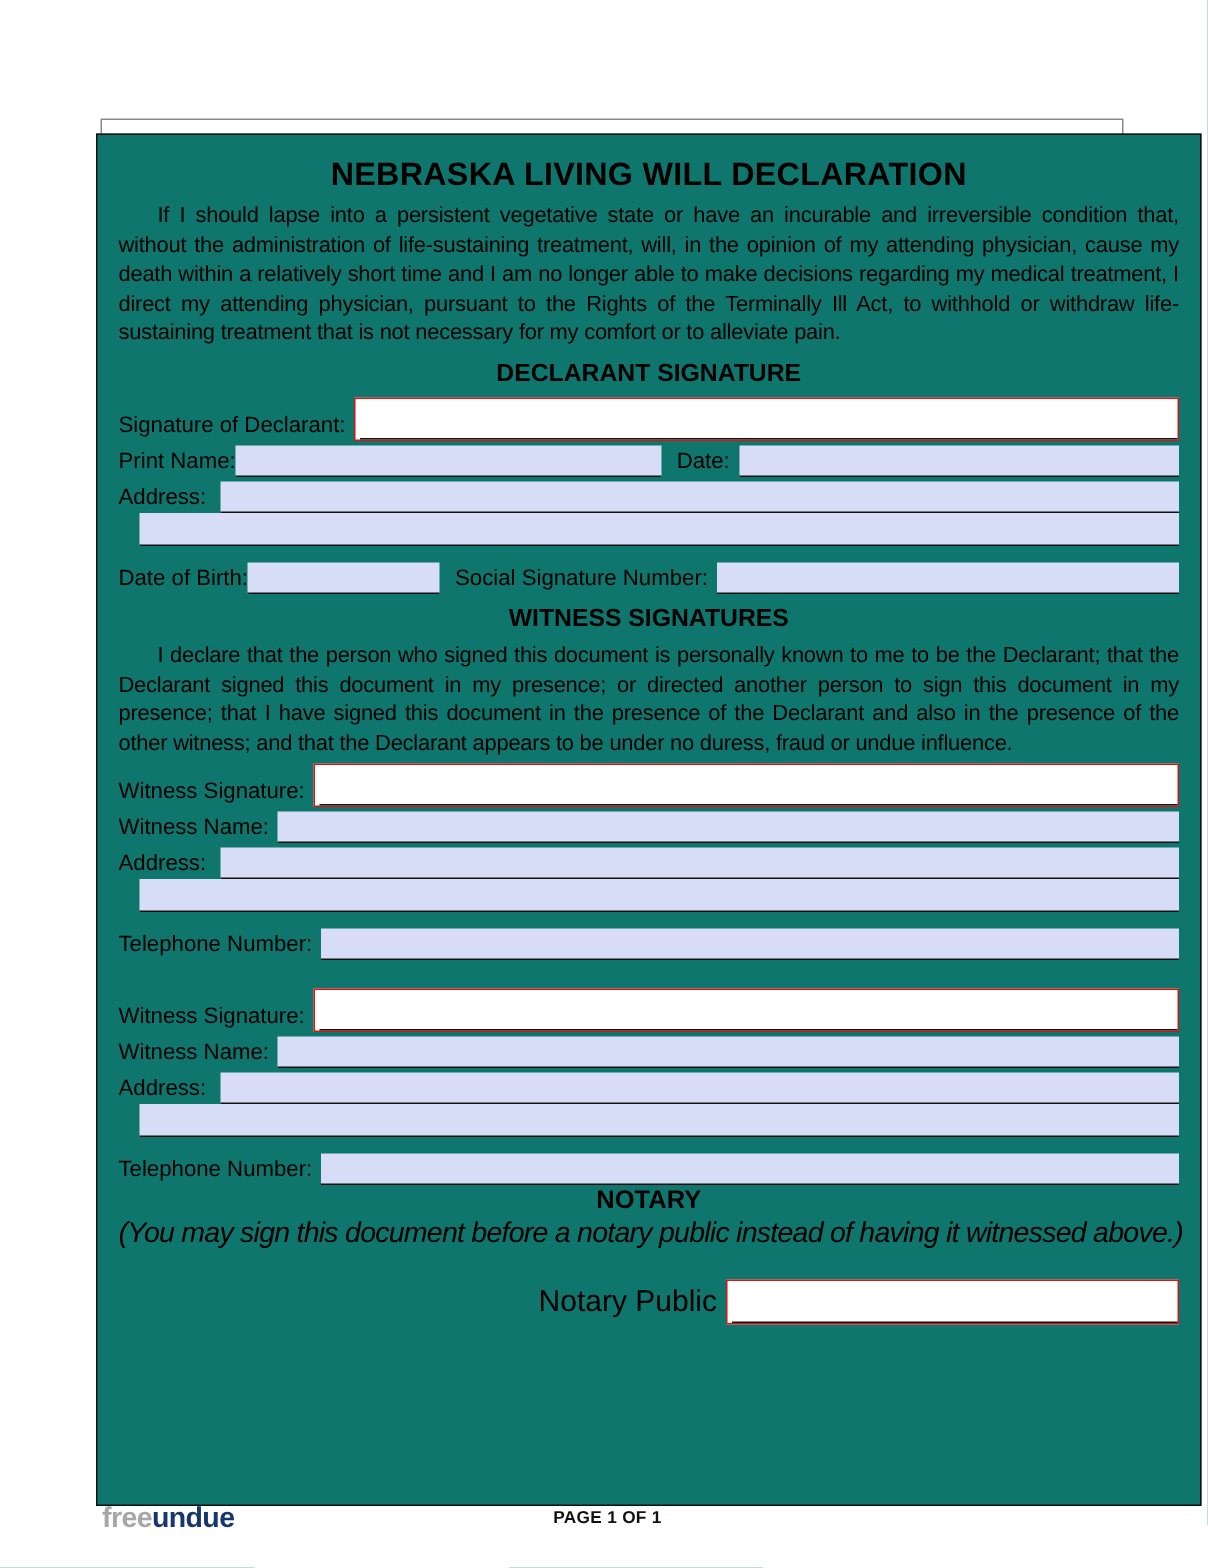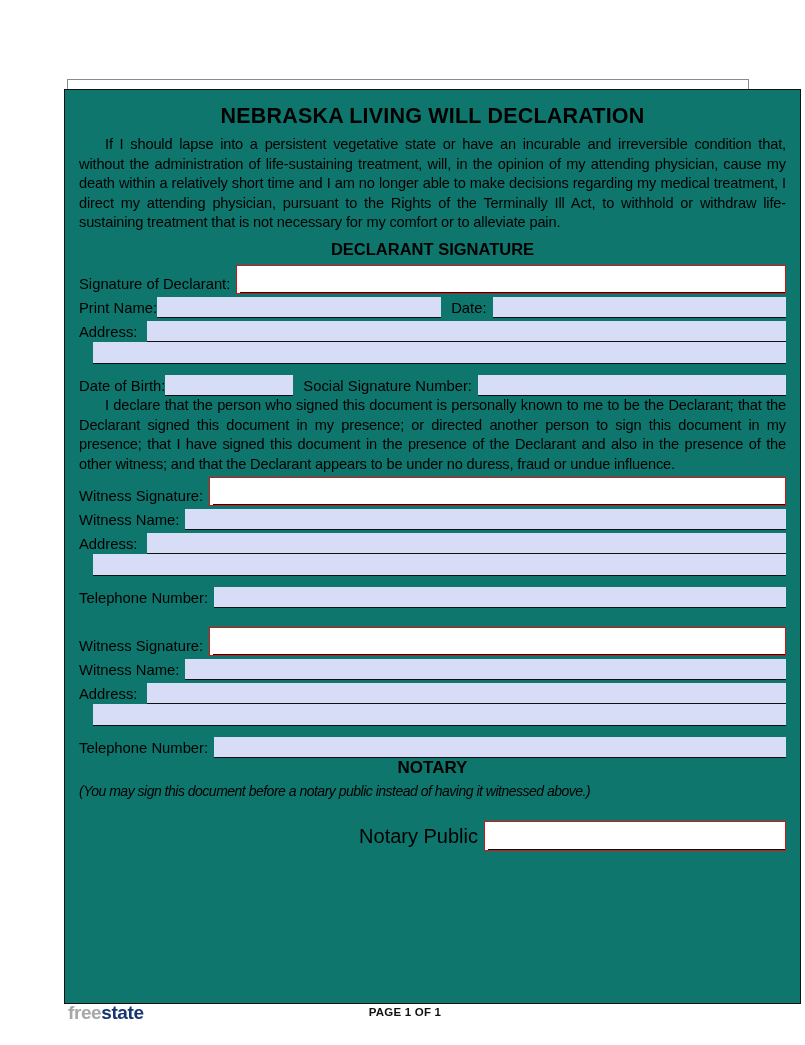--- a/index.html
+++ b/index.html
@@ -60,21 +60,21 @@
     margin: 0 0 2px 0;
     text-indent: 26px;
     letter-spacing: -0.15px;
   }
   .plain-line {
     font-size: 14.6px;
     line-height: 21px;
     margin: 0;
   }
   .italic-note {
-    font-size: 14px;
+    font-size: 19px;
     font-style: italic;
     line-height: 20px;
     margin: 3px 0 20px 0;
     letter-spacing: -0.5px;
     white-space: nowrap;
   }
   .or-line {
     text-align: center;
     font-size: 15.5px;
     font-weight: bold;
@@ -221,20 +221,21 @@
 
     <div class="row">
       <span class="lbl">Date of Birth:</span>
       <span class="fill" style="flex:0 0 128px;"></span>
       <span class="gap-m"></span>
       <span class="lbl">Social Signature Number:</span>
       <span class="gap-s"></span>
       <span class="fill"></span>
     </div>
 
+    <div class="section-head">WITNESS SIGNATURES</div>
 
     <p class="para">I declare that the person who signed this document is personally known to me to be the Declarant; that the Declarant signed this document in my presence; or directed another person to sign this document in my presence; that I have signed this document in the presence of the Declarant and also in the presence of the other witness; and that the Declarant appears to be under no duress, fraud or undue influence.</p>
 
     <div class="row">
       <span class="lbl">Witness Signature:</span>
       <span class="gap-s"></span>
       <span class="sigbox"></span>
     </div>
 
     <div class="row">
@@ -294,15 +295,15 @@
 
     <div class="notary-row">
       <span class="lbl">Notary Public</span>
       <span class="notary-box"></span>
     </div>
 
   </div>
 </div>
 
 <div class="footer">
-  <div class="logo"><span class="free">free</span><span class="forms">state</span></div>
+  <div class="logo"><span class="free">free</span><span class="forms">undue</span></div>
   <div class="page-num">PAGE 1 OF 1</div>
 </div>
 
 </body></html>

